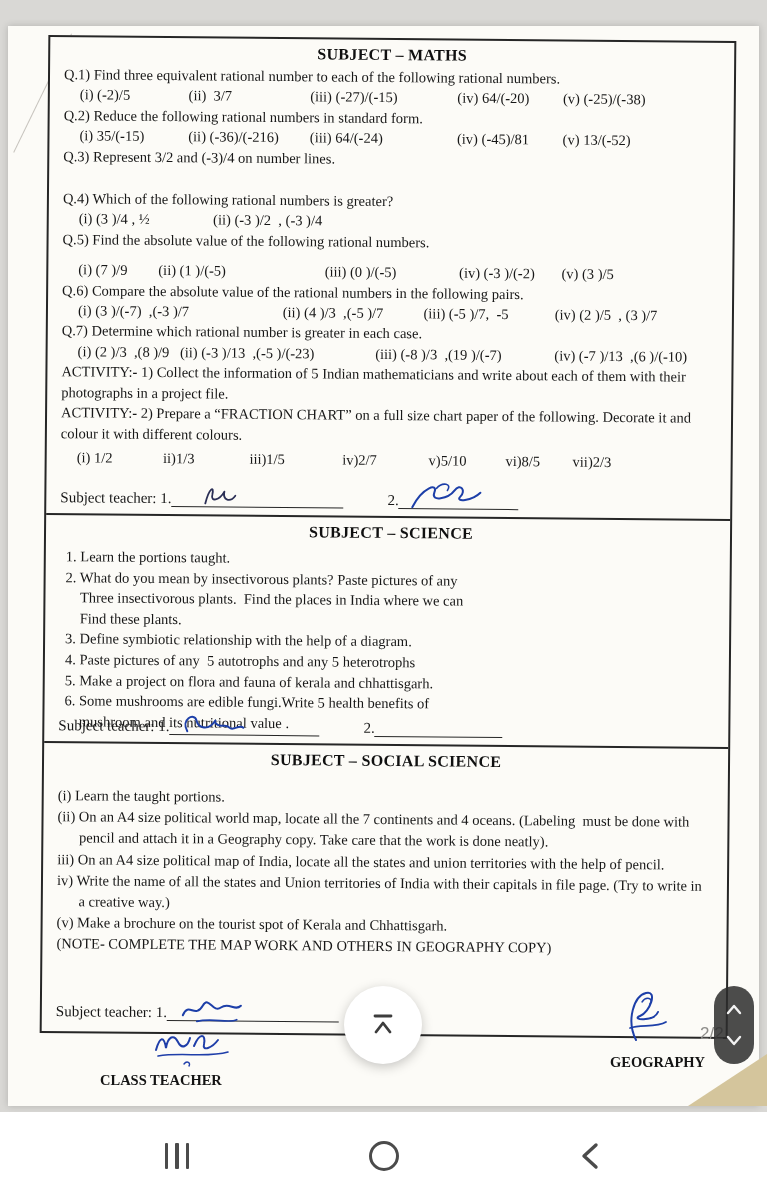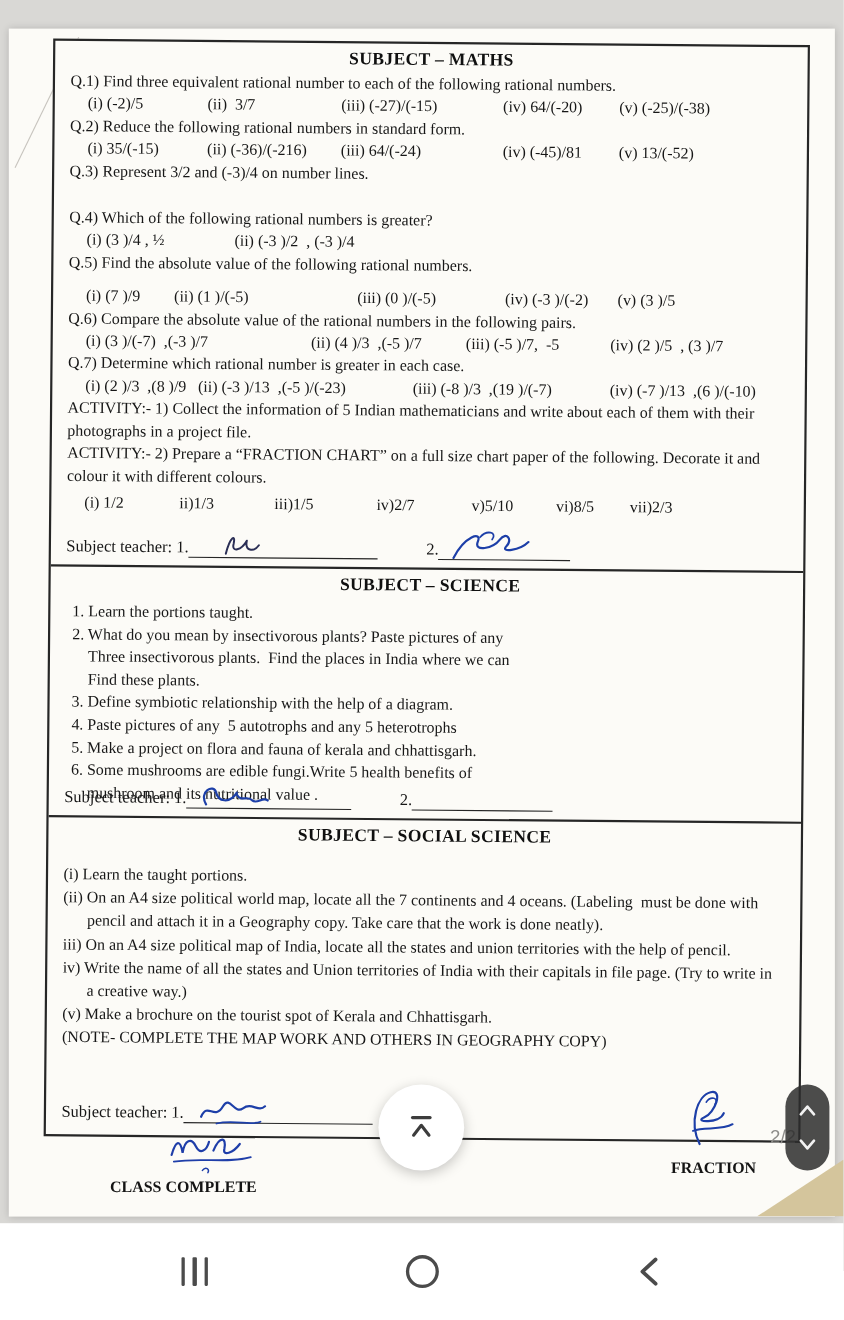--- a/index.html
+++ b/index.html
@@ -248,28 +248,28 @@
         </span>
       </div>
     </section>
   </div>
 
   <svg class="neha-sig" width="92" height="44" viewBox="0 0 92 44">
     <path d="M10 26 C14 12, 18 12, 20 24 C22 12, 28 10, 32 18 C36 26, 42 22, 44 14 M48 22 C54 8, 60 10, 58 20 C56 28, 66 24, 72 16" fill="none" stroke="#1f3ea9" stroke-width="2" stroke-linecap="round"></path>
     <path d="M12 32 C36 28, 62 34, 82 28" fill="none" stroke="#1f3ea9" stroke-width="1.6" stroke-linecap="round"></path>
     <path d="M38 40 C41 36, 45 39, 43 42" fill="none" stroke="#1f3ea9" stroke-width="1.4" stroke-linecap="round"></path>
   </svg>
-  <div class="footer-label lbl-class-teacher">CLASS COMPLETE</div>
+  <div class="footer-label lbl-class-teacher">CLASS TEACHER</div>
 
   <svg class="principal-sig" width="72" height="64" viewBox="0 0 72 64">
     <path d="M32 54 C22 34, 30 10, 42 7 C54 4, 46 26, 36 30 C26 34, 50 36, 54 26" fill="none" stroke="#1d3fa8" stroke-width="2" stroke-linecap="round"></path>
     <path d="M26 42 C36 38, 52 42, 62 36" fill="none" stroke="#1d3fa8" stroke-width="1.8" stroke-linecap="round"></path>
     <path d="M38 16 C42 10, 50 12, 46 18" fill="none" stroke="#1d3fa8" stroke-width="1.4" stroke-linecap="round"></path>
   </svg>
-  <div class="footer-label lbl-principal">FRACTION</div>
+  <div class="footer-label lbl-principal">GEOGRAPHY</div>
 </div>
 
 <div class="desk-corner"></div>
 
 <div class="page-num">2/2</div>
 
 <button class="scroll-top">
   <svg width="32" height="32" viewBox="0 0 32 32">
     <path d="M8 7 H24" fill="none" stroke="#3d3d3d" stroke-width="2.8" stroke-linecap="round"></path>
     <path d="M9 23 L16 14 L23 23" fill="none" stroke="#3d3d3d" stroke-width="2.8" stroke-linecap="round" stroke-linejoin="round"></path>

